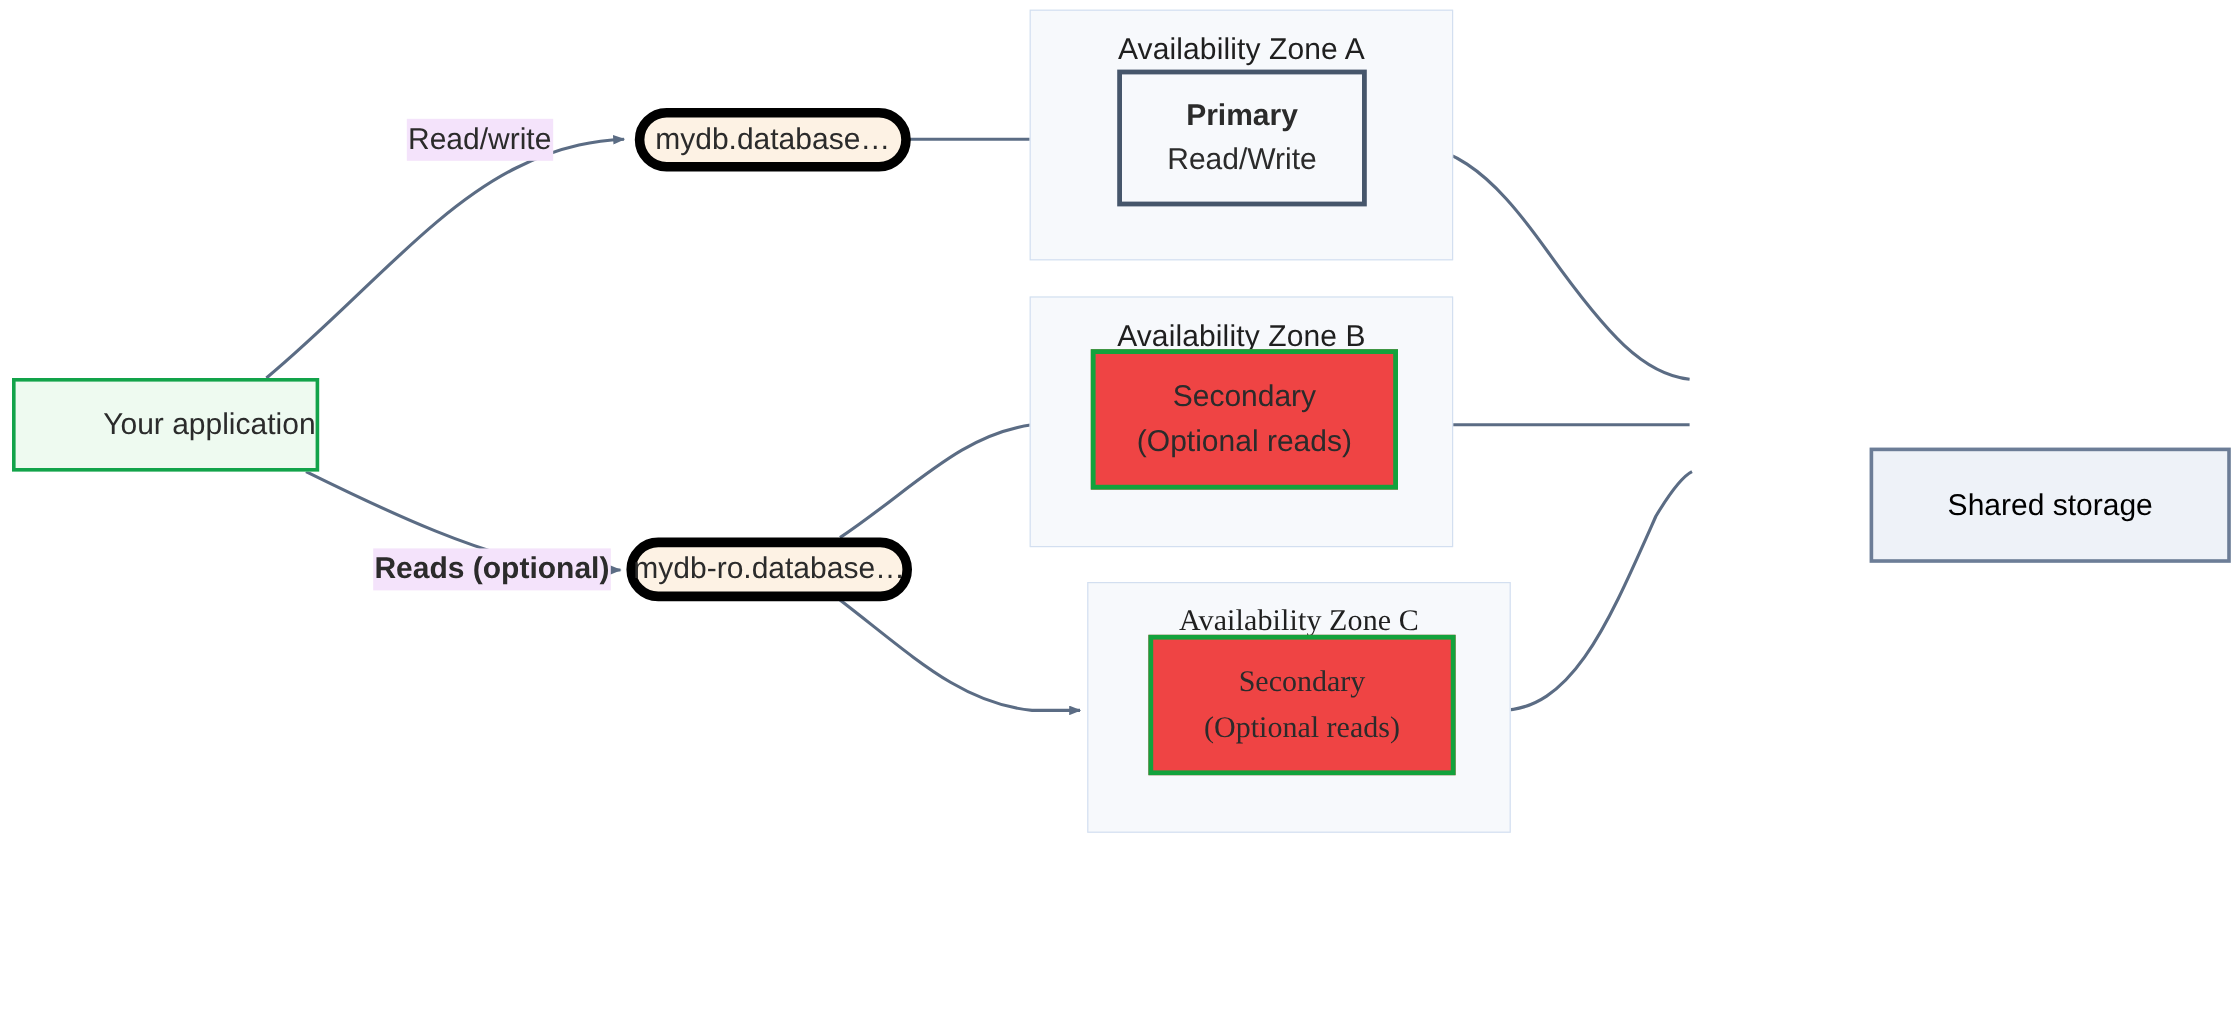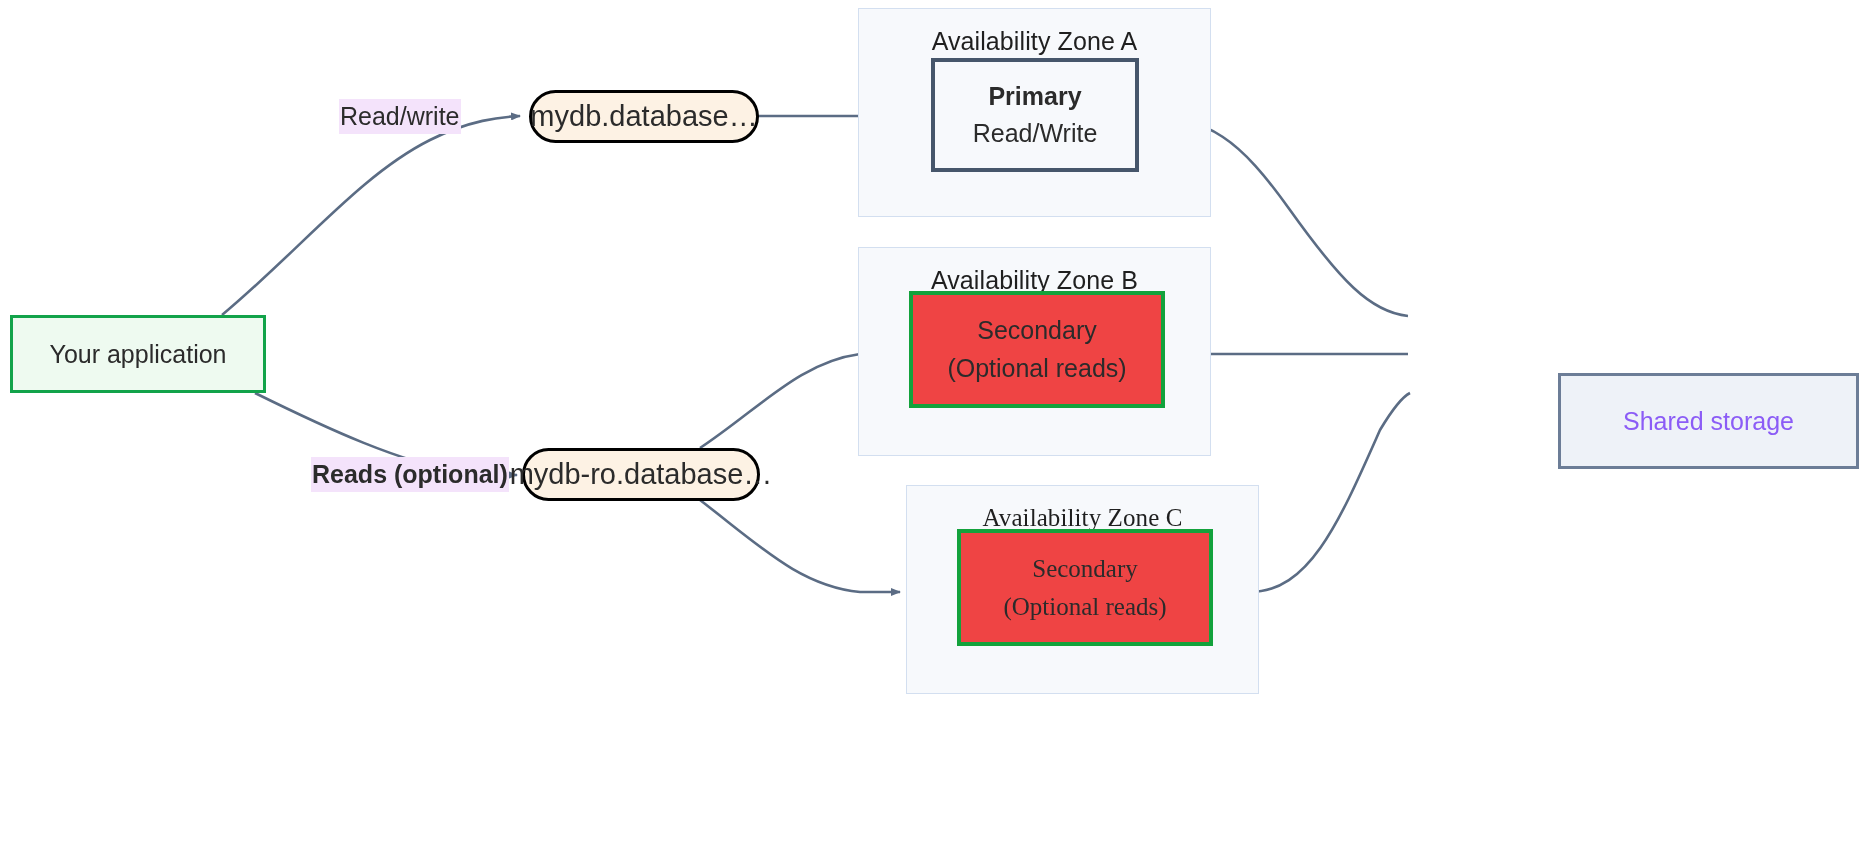--- a/index.html
+++ b/index.html
@@ -47,36 +47,36 @@
   }
 
   
   .app-node {
     position: absolute;
     background: #eefaf0;
     border: 3px solid #12a34a;
     box-sizing: border-box;
     display: flex;
     align-items: center;
+    justify-content: flex-end;
+    font-size: 25px;
+    color: #2b2b2b;
+  }
+
+  
+  .endpoint-node {
+    position: absolute;
+    background: #fdf2e4;
+    border: 8px solid #000000;
+    border-radius: 28px;
+    box-sizing: border-box;
+    display: flex;
+    align-items: center;
     justify-content: center;
     font-size: 25px;
-    color: #2b2b2b;
-  }
-
-  
-  .endpoint-node {
-    position: absolute;
-    background: #fdf2e4;
-    border: 3px solid #000000;
-    border-radius: 28px;
-    box-sizing: border-box;
-    display: flex;
-    align-items: center;
-    justify-content: center;
-    font-size: 29px;
     color: #2b2b2b;
     white-space: nowrap;
     text-align: center;
   }
 
   
   .instance-node {
     position: absolute;
     box-sizing: border-box;
     display: flex;
@@ -103,21 +103,21 @@
   
   .storage-node {
     position: absolute;
     background: #eef2f8;
     border: 3px solid #6c7d97;
     box-sizing: border-box;
     display: flex;
     align-items: center;
     justify-content: center;
     font-size: 25px;
-    color: #8b5cf6;
+    color: #000000;
   }
 
   
   .edge-label {
     position: absolute;
     background: #f4e3fb;
     font-size: 25px;
     color: #2b2b2b;
     white-space: nowrap;
     padding: 2px 1px;

